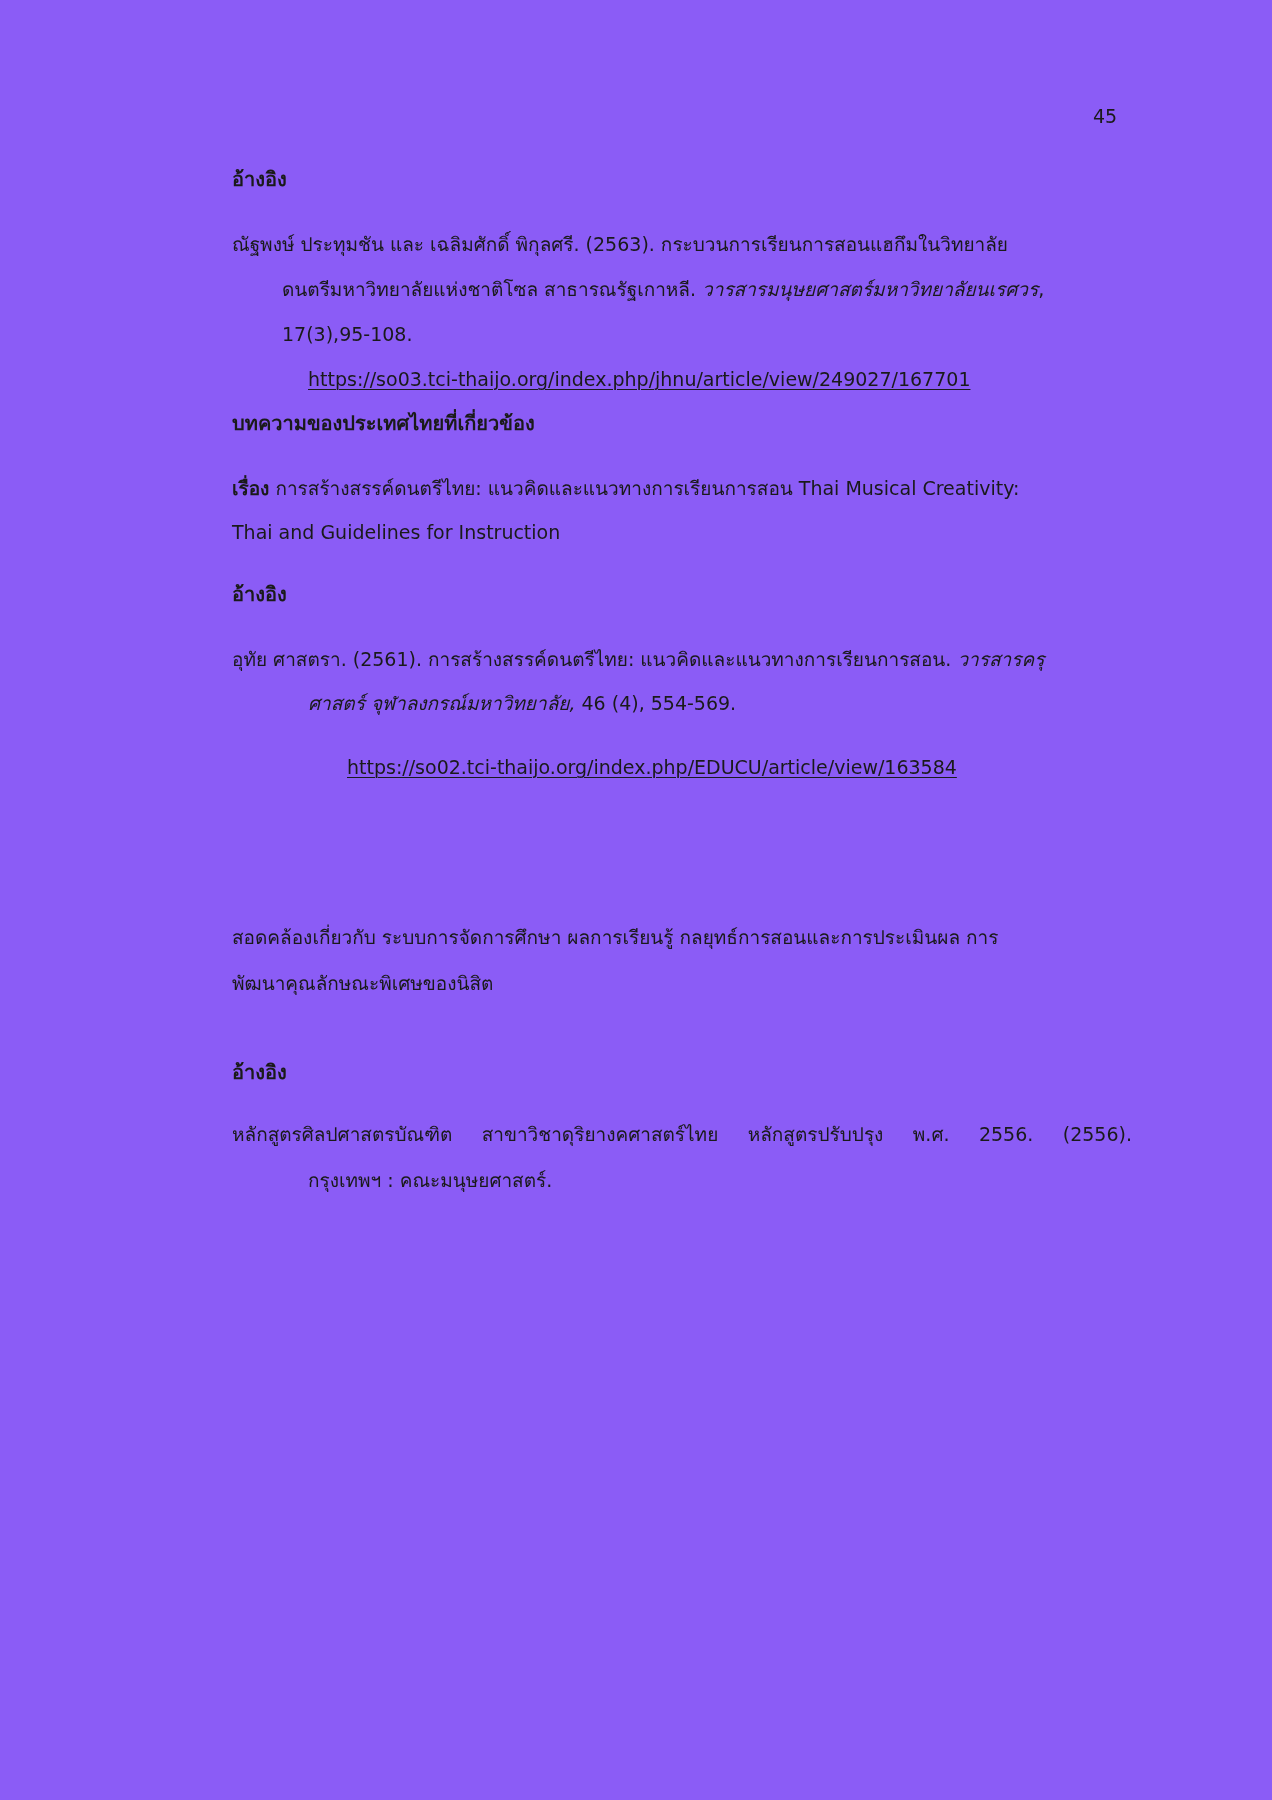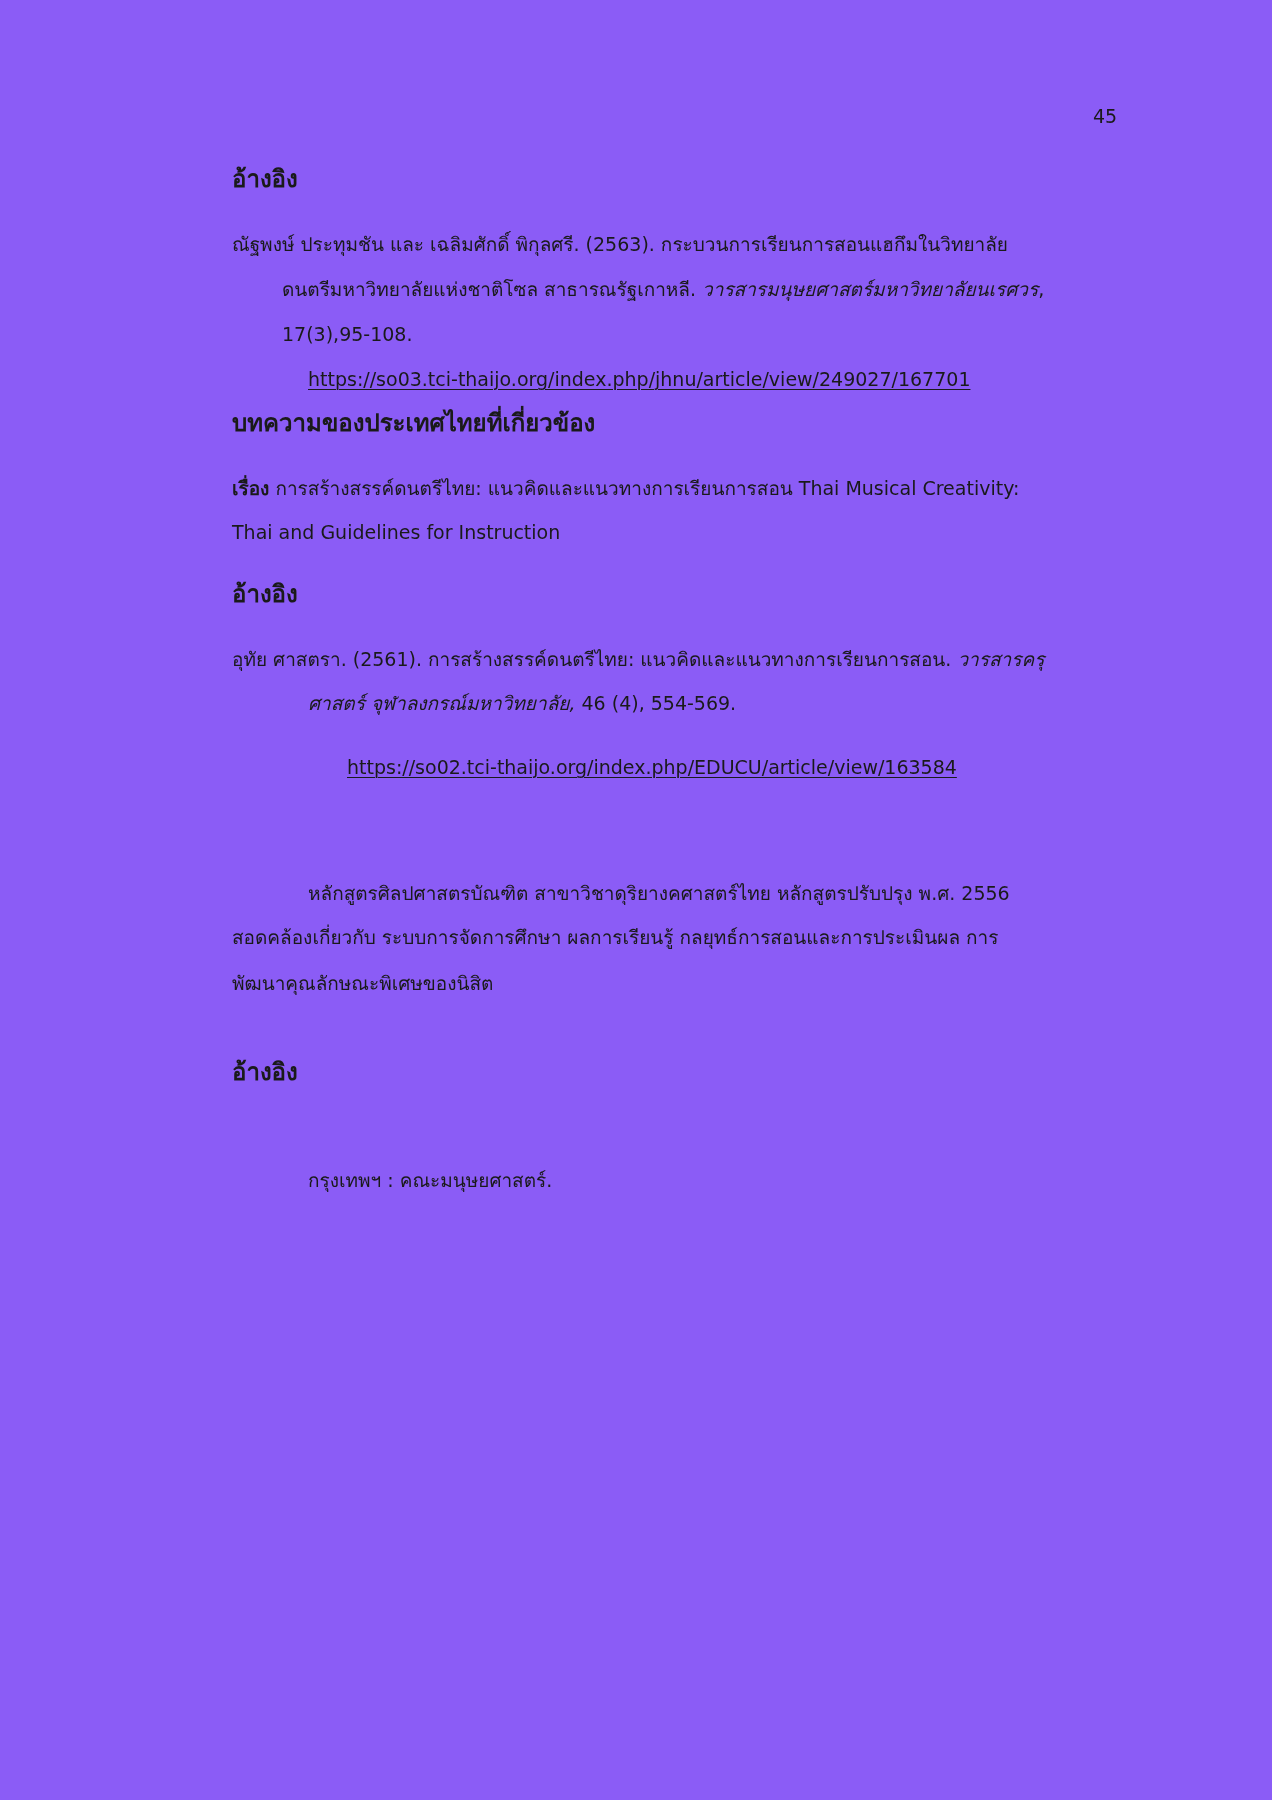--- a/index.html
+++ b/index.html
@@ -42,21 +42,21 @@
       justify-content: space-between;
     }
     .page-number {
       position: absolute;
       left: 1093px;
       top: 104px;
       font-size: 19px;
       line-height: 24px;
     }
     .heading {
-      font-size: 24px;
+      font-size: 20px;
       font-weight: bold;
     }
   </style>
 </head>
 <body>
 
 <div class="page">
 
   <div class="page-number">45</div>
 
@@ -79,21 +79,28 @@
   <div class="line heading" style="left:232px; top:581px;">อ้างอิง</div>
 
   <div class="line" style="left:232px; top:646px;">
     <span>อุทัย ศาสตรา. (2561). การสร้างสรรค์ดนตรีไทย: แนวคิดและแนวทางการเรียนการสอน. </span><span class="italic">วารสารครุ</span>
   </div>
   <div class="line" style="left:308px; top:690px;">
     <span class="italic">ศาสตร์ จุฬาลงกรณ์มหาวิทยาลัย,</span><span> 46 (4), 554-569.</span>
   </div>
   <div class="line link" style="left:347px; top:754px;">https://so02.tci-thaijo.org/index.php/EDUCU/article/view/163584</div>
 
-  <div class="line" style="left:308px; top:880px;">หลักสูตรศิลปศาสตรบัณฑิต สาขาวิชาดุริยางคศาสตร์ไทย หลักสูตรปรับปรุง พ.ศ. 2556</div>
   <div class="line" style="left:232px; top:924px;">สอดคล้องเกี่ยวกับ ระบบการจัดการศึกษา  ผลการเรียนรู้ กลยุทธ์การสอนและการประเมินผล การ</div>
   <div class="line" style="left:232px; top:970px;">พัฒนาคุณลักษณะพิเศษของนิสิต</div>
 
   <div class="line heading" style="left:232px; top:1059px;">อ้างอิง</div>
 
+  <div class="line justify" style="left:232px; top:1121px; width:900px;">
+    <span>หลักสูตรศิลปศาสตรบัณฑิต</span>
+    <span>สาขาวิชาดุริยางคศาสตร์ไทย</span>
+    <span>หลักสูตรปรับปรุง</span>
+    <span>พ.ศ.</span>
+    <span>2556.</span>
+    <span>(2556).</span>
+  </div>
   <div class="line" style="left:308px; top:1167px;">กรุงเทพฯ : คณะมนุษยศาสตร์.</div>
 
 </div>
 
 </body></html>

